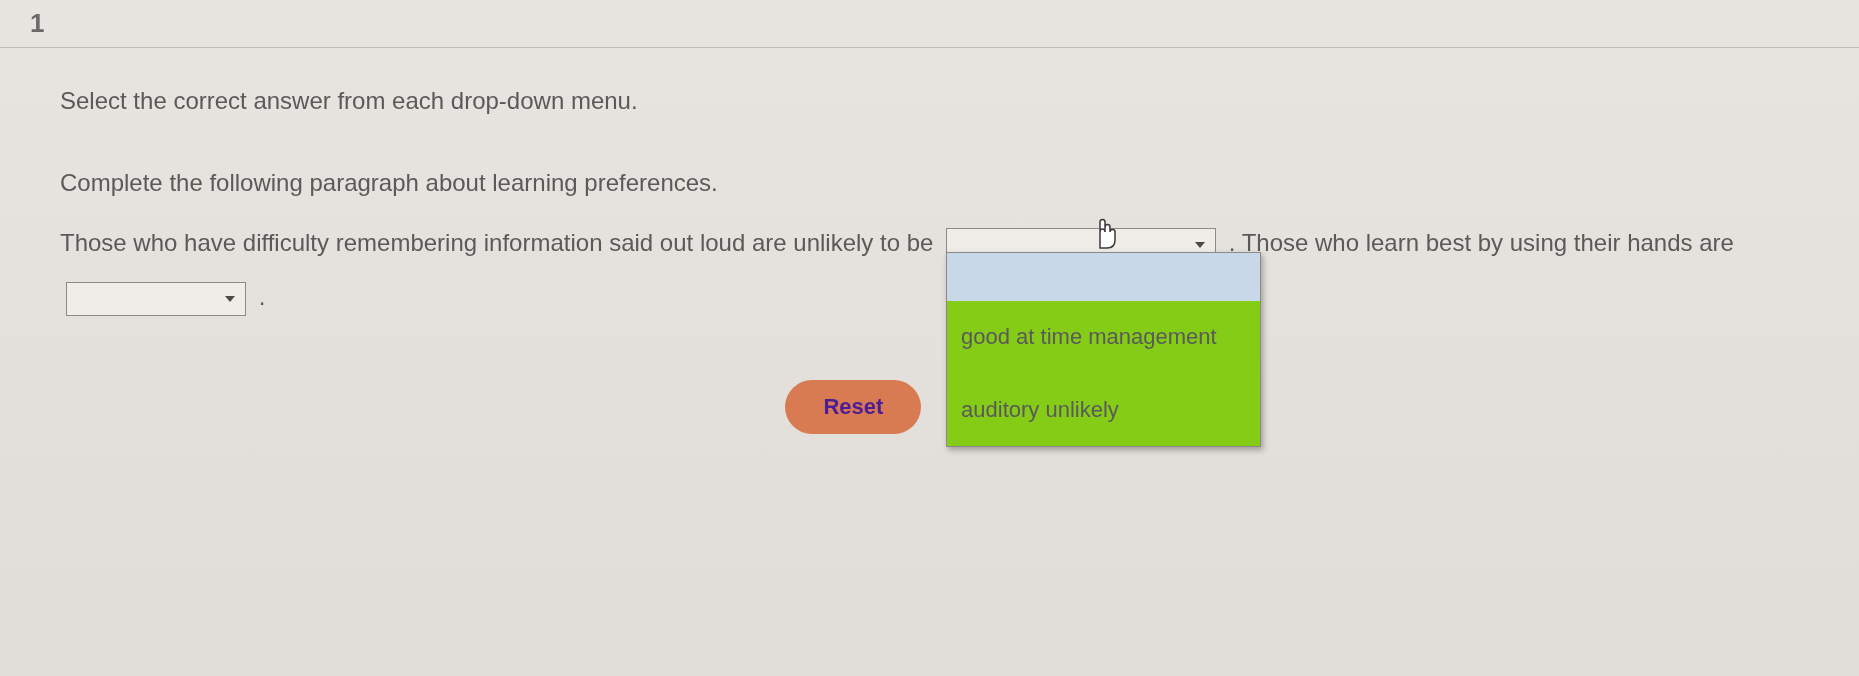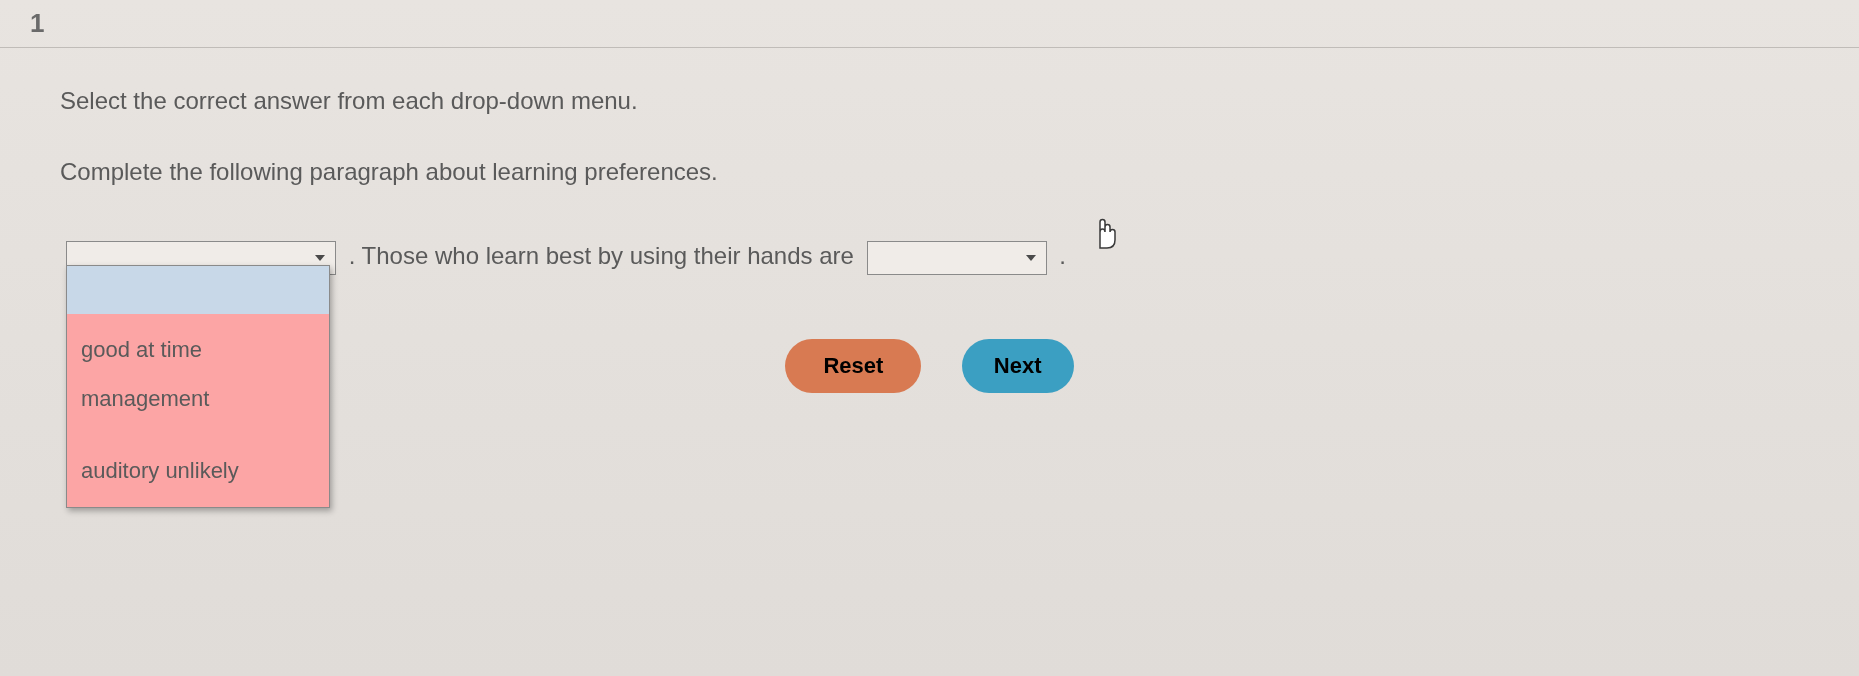--- a/index.html
+++ b/index.html
@@ -24,27 +24,27 @@
       font-size: 26px;
       font-weight: bold;
       color: #6a6a6a;
     }
     .content-area {
       padding: 35px 60px;
     }
     .instruction-text {
       font-size: 24px;
       color: #5a5a5a;
-      margin-bottom: 35px;
+      margin-bottom: 46px;
       line-height: 1.5;
     }
     .sub-instruction {
       font-size: 24px;
       color: #5a5a5a;
-      margin-bottom: 40px;
+      margin-bottom: 16px;
       line-height: 1.5;
     }
     .paragraph-area {
       font-size: 24px;
       color: #5a5a5a;
       line-height: 2.2;
     }
     .paragraph-text {
       display: inline;
     }
@@ -75,22 +75,22 @@
     }
     .chevron-down svg {
       width: 14px;
       height: 14px;
       display: block;
     }
     .dropdown-list {
       position: absolute;
       top: 34px;
       left: 0;
-      width: 264px;
-      background: #fca5a5;
+      width: 315px;
+      background: #84cc16;
       border: 1px solid #8a8a8a;
       box-shadow: 2px 3px 6px rgba(0,0,0,0.3);
       z-index: 100;
     }
     .dropdown-option {
       padding: 12px 14px;
       font-size: 22px;
       color: #5a5a5a;
       cursor: pointer;
     }
@@ -102,21 +102,21 @@
       margin-top: 55px;
       text-align: center;
       position: relative;
     }
     .btn {
       display: inline-block;
       padding: 14px 38px;
       border-radius: 28px;
       font-size: 22px;
       font-weight: bold;
-      color: #000000;
+      color: #4c1d95;
       border: none;
       cursor: pointer;
       margin: 0 18px;
     }
     .btn-reset {
       background: #d87a52;
     }
     .btn-next {
       background: #3b9fc2;
       padding: 14px 32px;
@@ -138,20 +138,21 @@
 
 <div class="question-header">
   <span class="question-number">1</span>
 </div>
 
 <div class="content-area">
   <div class="instruction-text">Select the correct answer from each drop-down menu.</div>
   <div class="sub-instruction">Complete the following paragraph about learning preferences.</div>
 
   <div class="paragraph-area">
+    <span class="paragraph-text">Those who have difficulty remembering information said out loud are unlikely to be</span>
     <span class="dropdown-wrapper">
       <span class="dropdown-select dropdown-1">
         <span class="chevron-down">
           <svg viewBox="0 0 14 14">
               <path d="M2 4 L7 10 L12 4 Z" fill="#4a4a4a"></path>
             </svg>
         </span>
       </span>
       <div class="dropdown-list">
         <div class="dropdown-option blank"></div>

